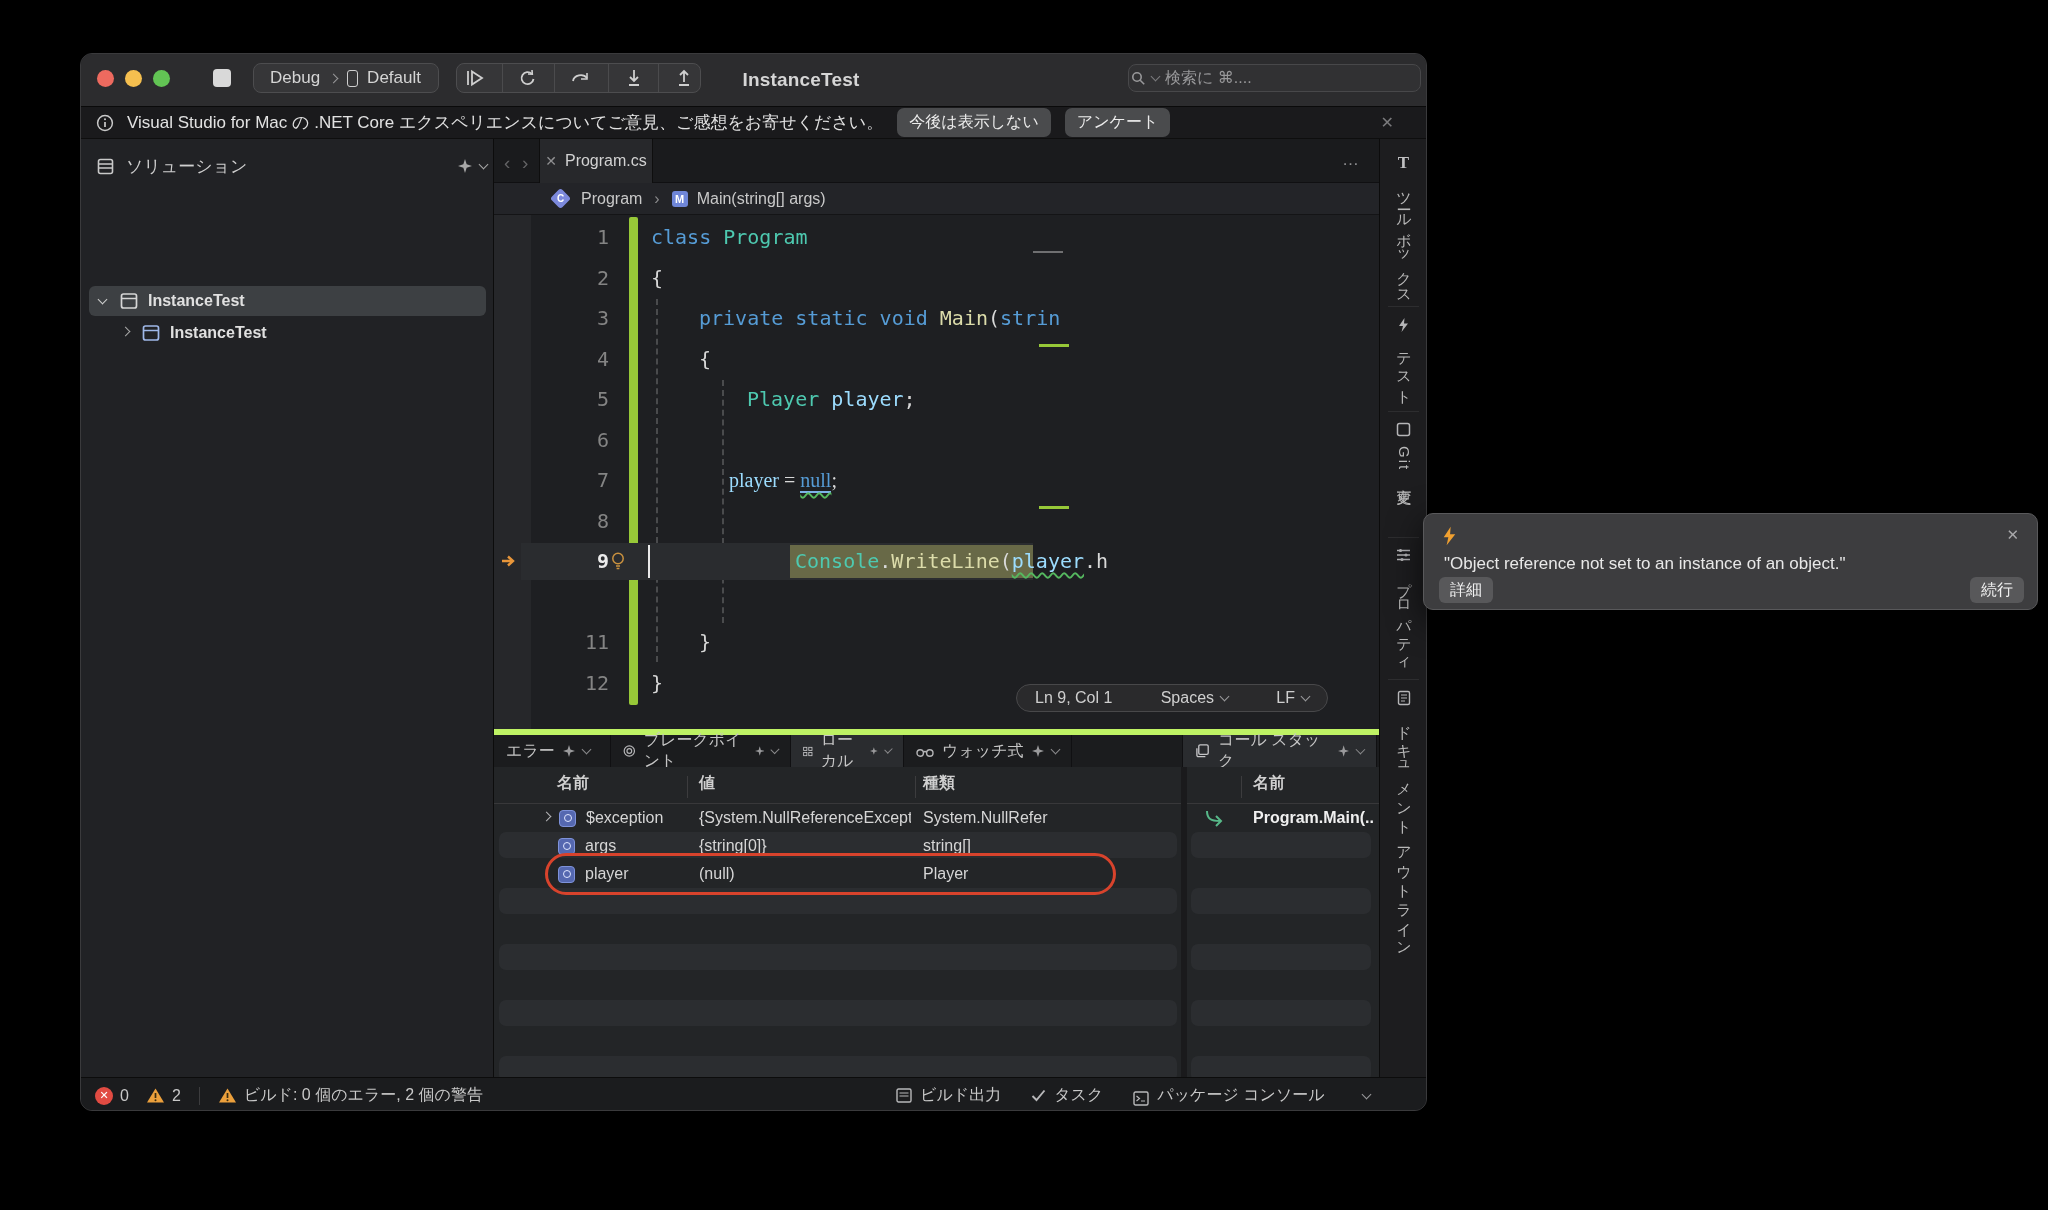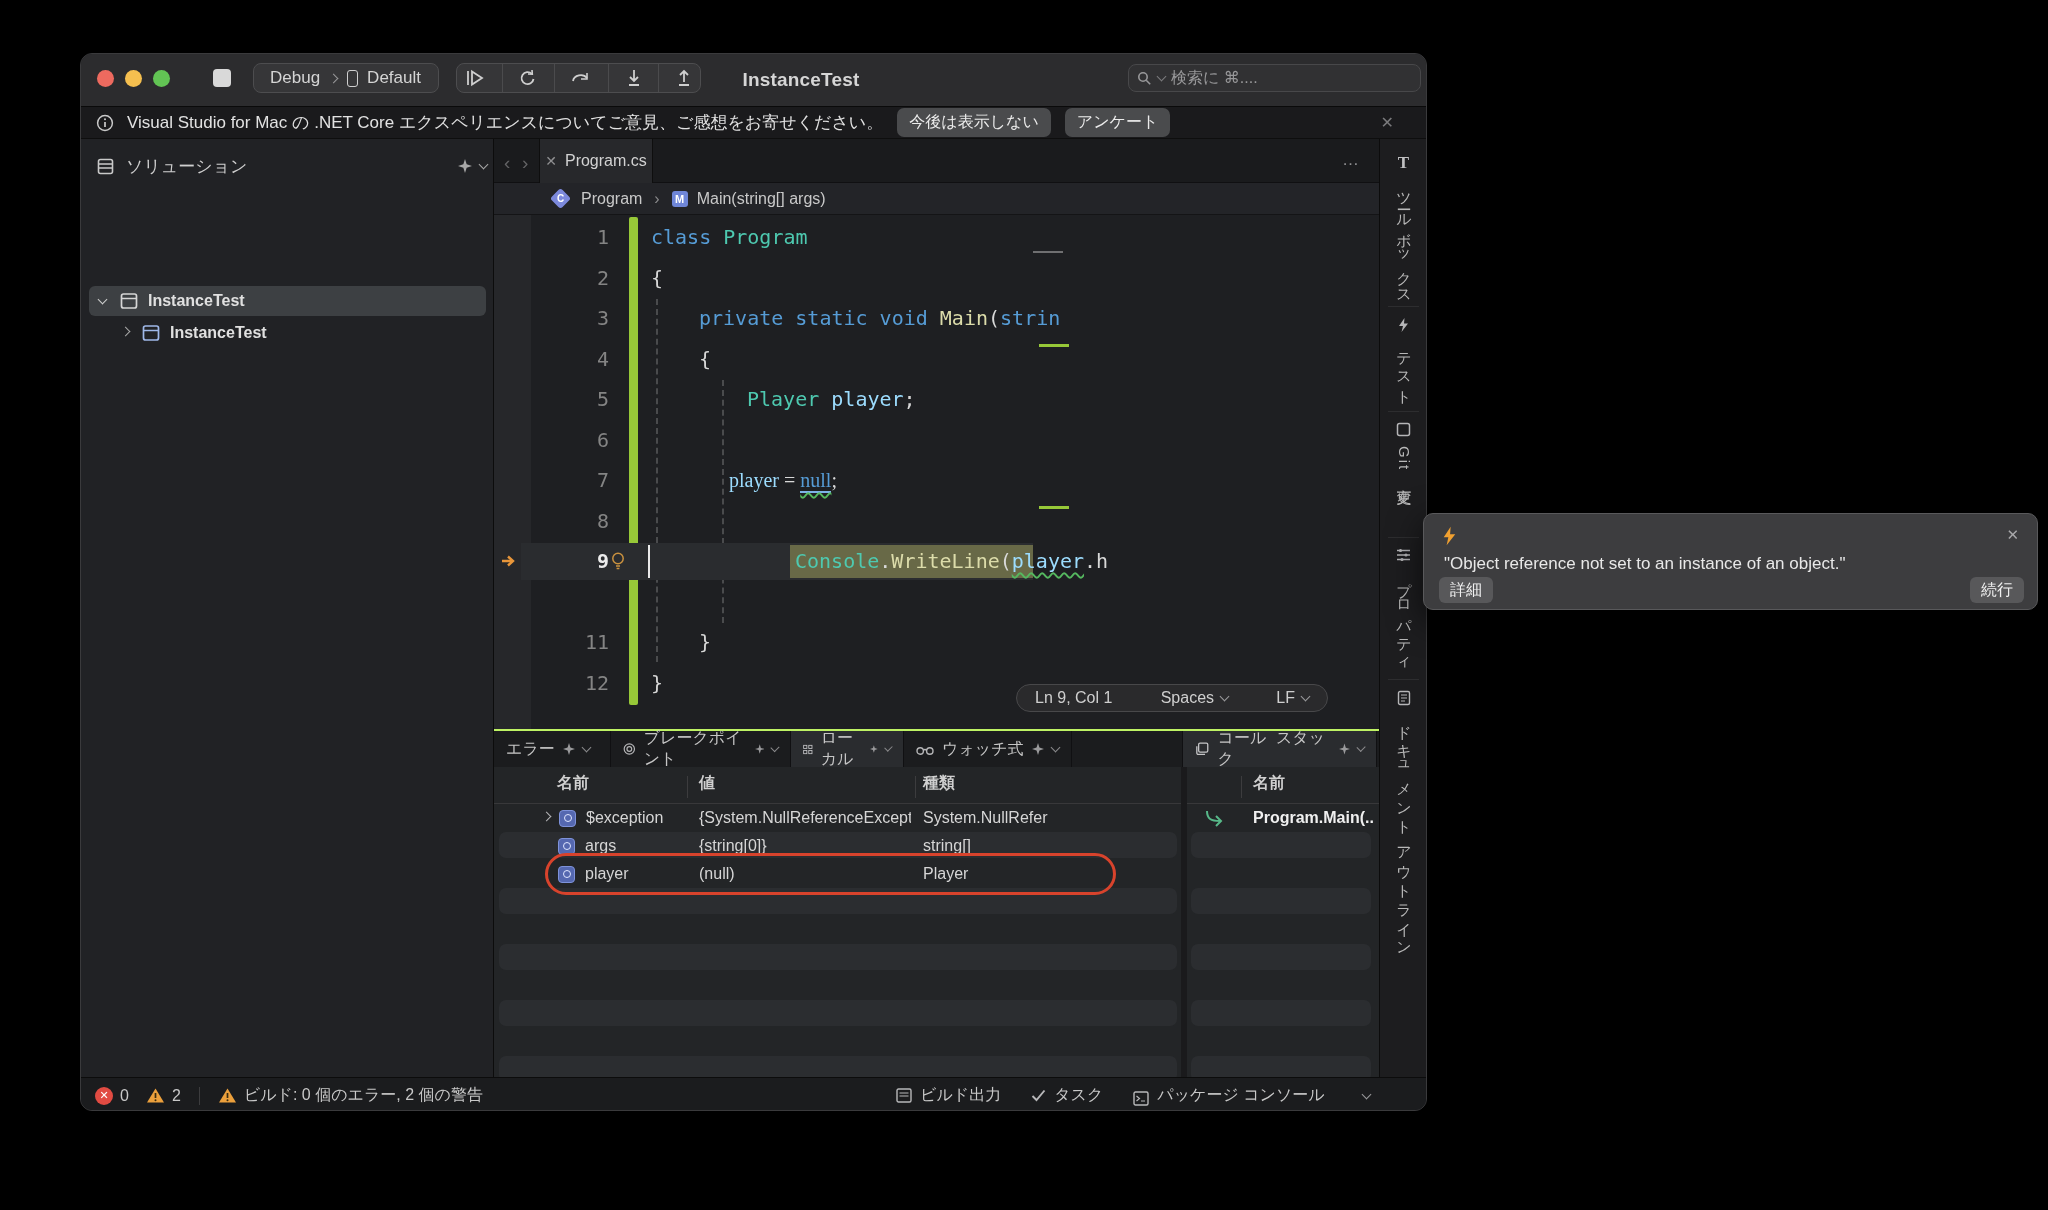--- a/index.html
+++ b/index.html
@@ -14,21 +14,21 @@
   .titlebar { position:absolute; left:0; top:0; right:0; height:52px; background:#2c2c2e; }
   .tl { position:absolute; top:16px; width:17px; height:17px; border-radius:50%; }
   .stopbtn { position:absolute; left:132px; top:15px; width:18px; height:18px; background:#d9d9d9; border-radius:4px; }
   .pill { position:absolute; top:9px; height:30px; background:#363638; border:1px solid #4d4d4f;
     border-radius:8px; display:flex; align-items:center; color:#d4d4d4; font-size:17px; }
   .pill .sep { width:1px; height:28px; background:#4b4b4d; }
   .tbtitle { position:absolute; top:15px; left:620px; width:200px; text-align:center;
     color:#d6d6d6; font-size:19px; font-weight:bold; letter-spacing:.2px; }
   .searchpill { position:absolute; left:1047px; top:10px; width:293px; height:28px; background:#313133;
     border:1px solid #48484a; border-radius:8px; display:flex; align-items:center;
-    color:#98989a; font-size:16px; padding-left:8px; gap:6px; }
+    color:#98989a; font-size:16px; padding-left:2px; gap:6px; }
   .chev { display:inline-block; width:7px; height:7px; border-right:1.7px solid #98989a;
     border-bottom:1.7px solid #98989a; transform:rotate(45deg); margin-top:-3px; }
   .chev-r { transform:rotate(-45deg); }
   
   .notif { position:absolute; left:0; top:52px; right:0; height:33px; background:#1a1a1c;
     border-top:1px solid #0a0a0a; border-bottom:1px solid #0e0e0e;
     display:flex; align-items:center; color:#e2e2e2; font-size:17px; }
   .nbtn { background:#4a4b4d; border-radius:7px; color:#ececec; font-size:16px;
     padding:4px 12px; margin-left:14px; white-space:nowrap; }
   
@@ -59,21 +59,21 @@
   .tk-meth{color:#dcdcaa} .tk-plain{color:#d8d8d8}
   .tk-nullkw{color:#569cd6; border-bottom:2px solid #7db2e8;
     text-decoration:underline wavy #55b85f 1.5px; text-underline-offset:5px;}
   .tk-varsq{color:#9cdcfe; text-decoration:underline wavy #55b85f 1.5px; text-underline-offset:4px;}
   .guide { position:absolute; width:0; border-left:2px dashed #4a4b4d; }
   .statuspill { position:absolute; left:935px; top:630px; width:312px; height:28px; background:#2a2a2c;
     border:1px solid #48484a; border-radius:14px; display:flex; align-items:center;
     justify-content:space-between; padding:0 18px; color:#cfcfcf; font-size:16px; z-index:5; }
   
   .btabs { position:absolute; left:413px; top:675px; width:887px; height:38px; background:#1b1c1e;
-    border-top:2px solid #bef264; display:flex;font-family:Liberation Mono, monospace; }
+    border-top:6px solid #bef264; display:flex; }
   .btab { height:100%; display:flex; align-items:center; gap:8px; color:#c6c6c6; font-size:16px;
     border-right:1px solid #101012; padding:0 12px; }
   .btab.sel { background:#2a2c2f; }
   .panel { position:absolute; left:413px; top:713px; width:887px; bottom:33px; background:#232527; }
   .phead { position:absolute; top:6px; height:28px; color:#d0d0d0; font-size:16px; font-weight:bold; }
   .psep { position:absolute; top:9px; width:1px; height:22px; background:#3c3c3e; }
   .pheadline { position:absolute; top:36px; height:1px; background:#38383a; }
   .stripe { position:absolute; height:26px; border-radius:7px; background:#2b2d30; }
   .lrow { position:absolute; height:28px; display:flex; align-items:center; color:#d6d6d6; font-size:16px; }
   .varico { width:17px; height:17px; border-radius:4px; background:#5568b0; border:1px solid #7e92da;

